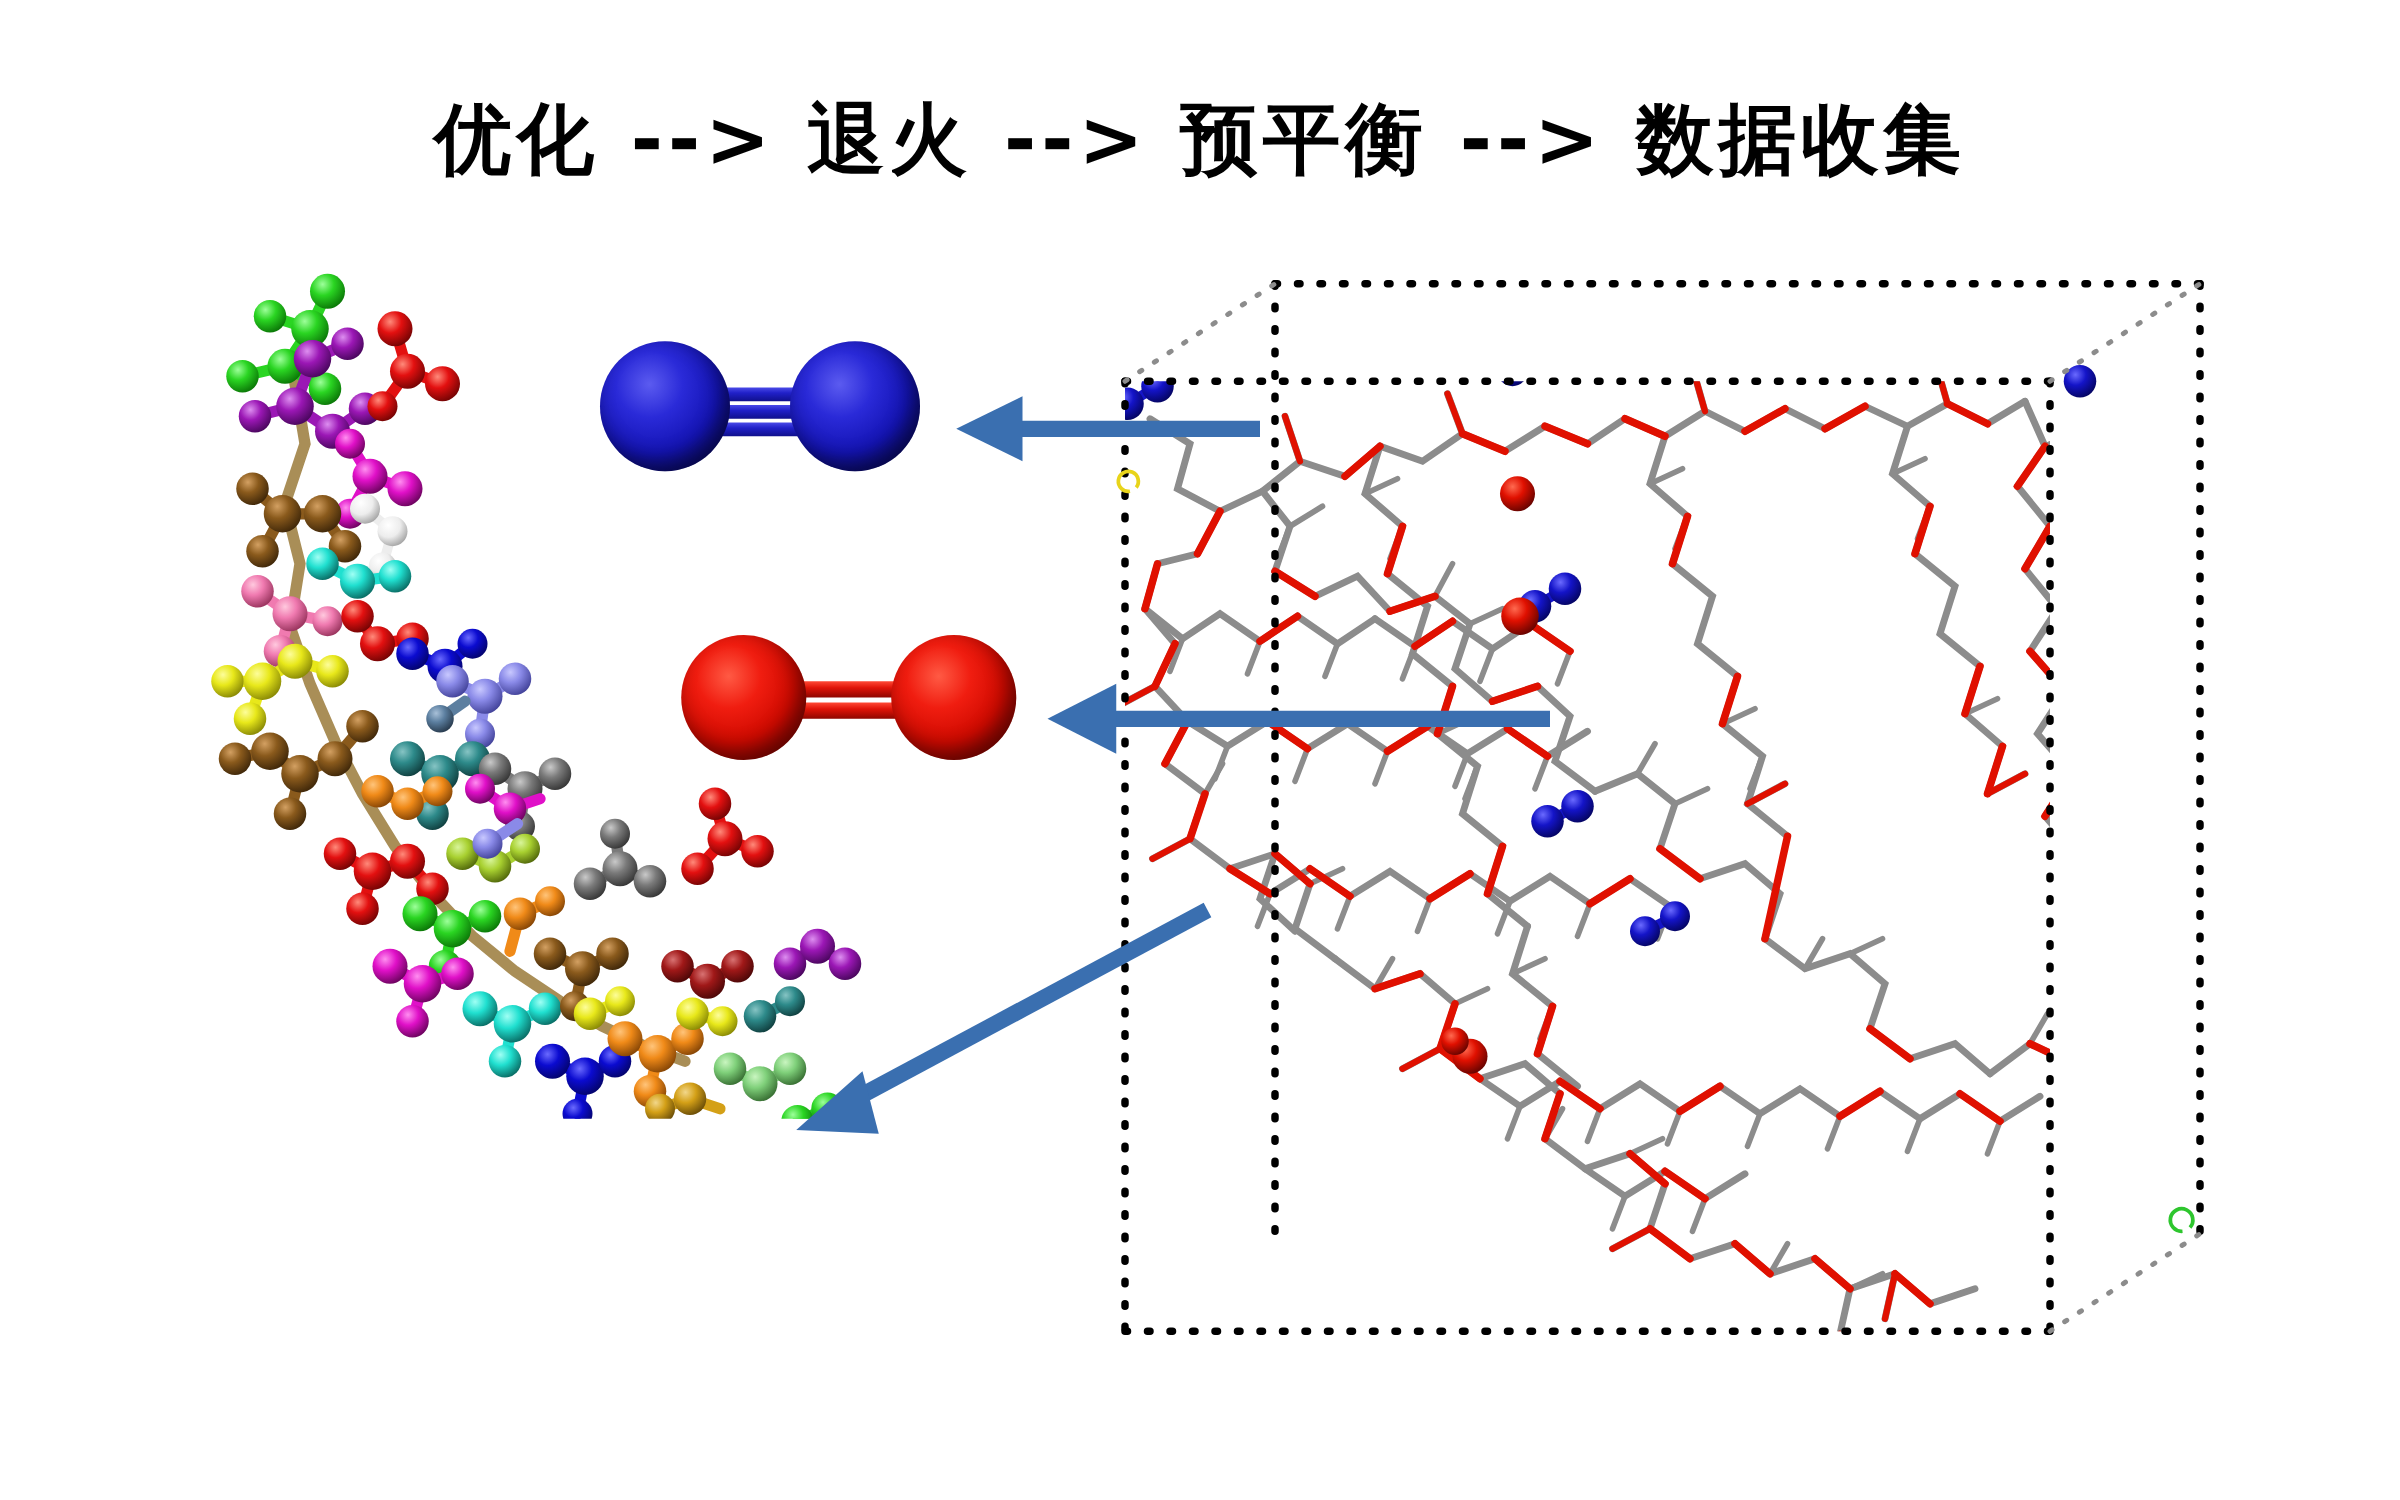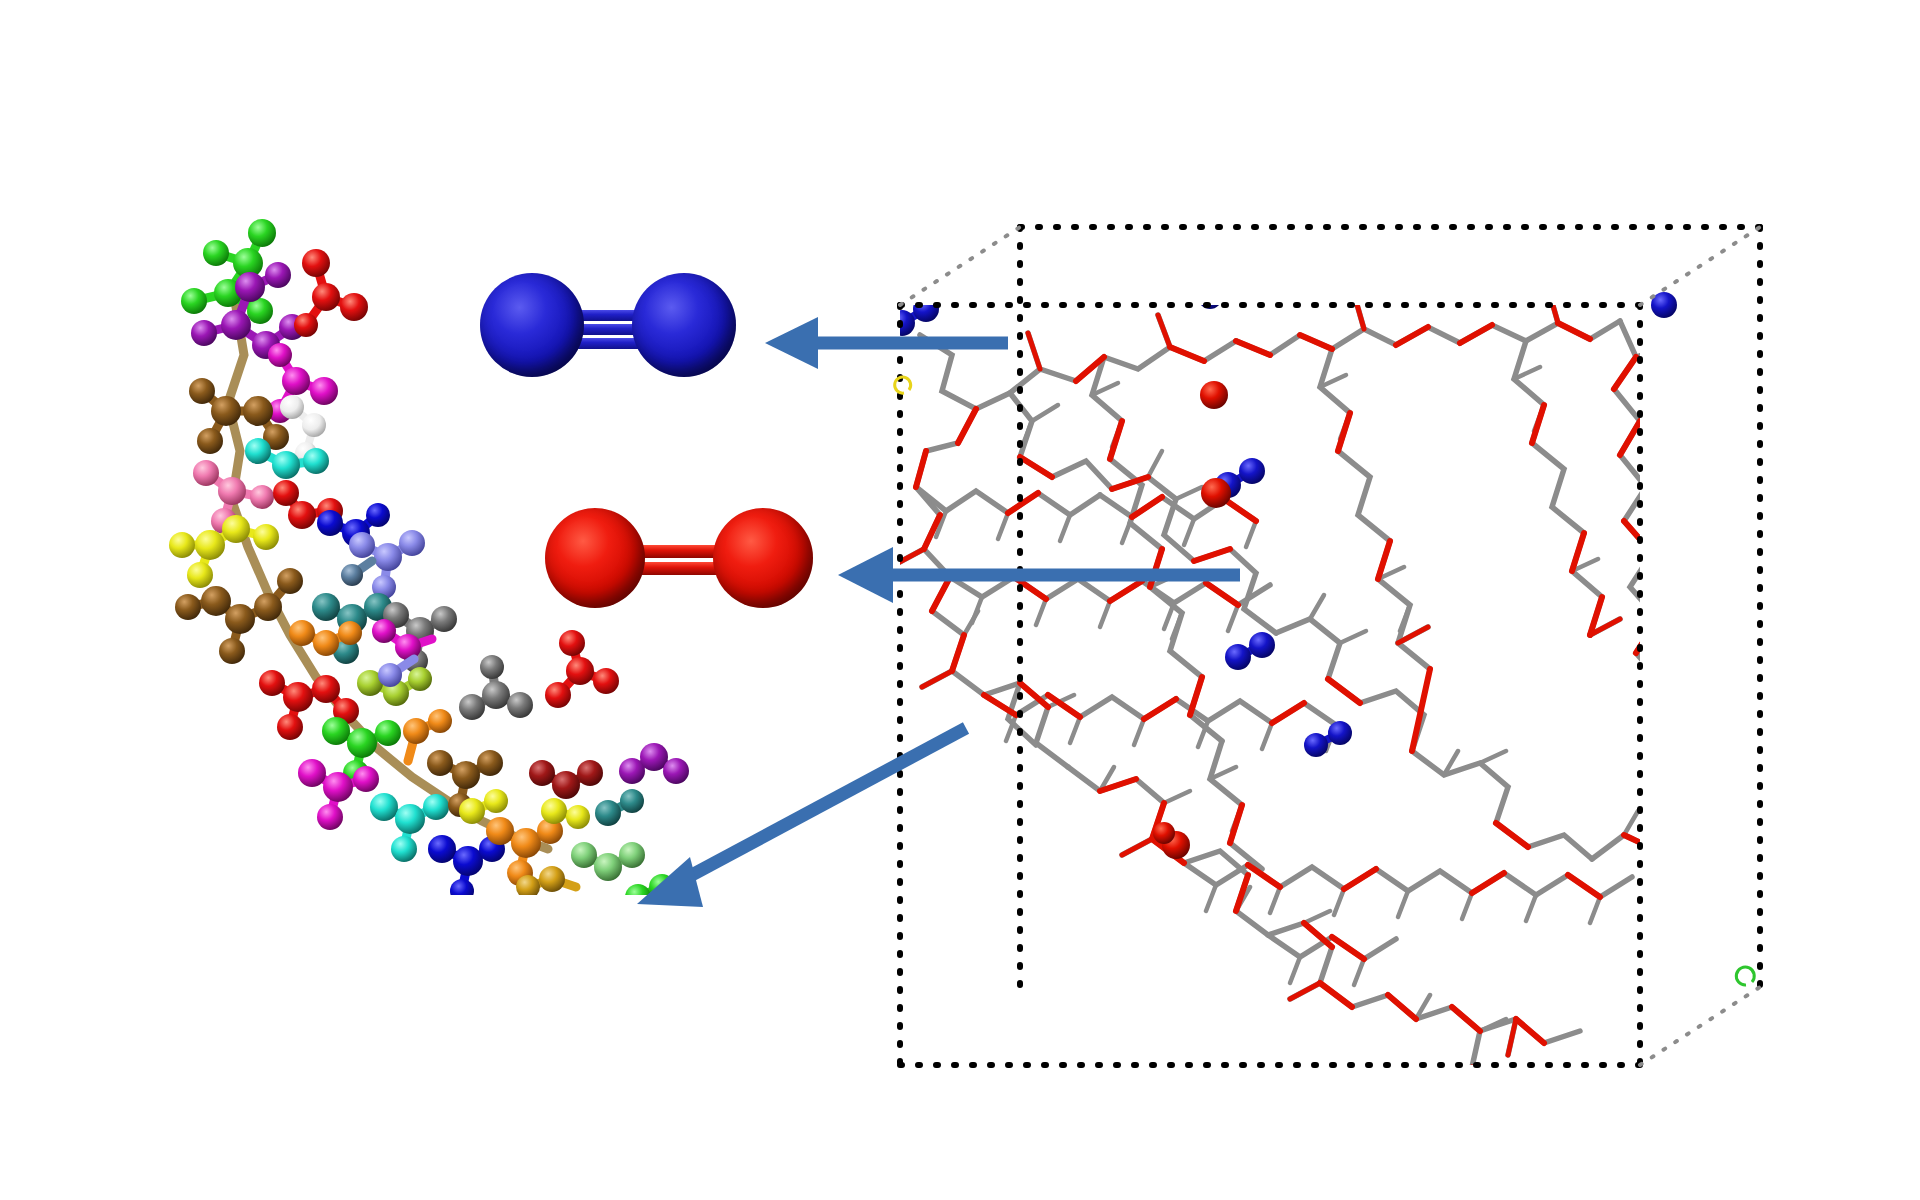--- a/index.html
+++ b/index.html
@@ -78,20 +78,21 @@
     position: absolute;
     left: 880px; top: 205px;
     width: 900px; height: 910px;
   }
 </style>
 </head>
 <body>
 
 <div id="stage">
 
+  <div id="title">优化 --&gt; 退火 --&gt; 预平衡 --&gt; 数据收集</div>
 
   <svg id="peptide" viewBox="0 0 560 680" xmlns="http://www.w3.org/2000/svg">
     <defs>
       <radialGradient id="gGreen" cx="36%" cy="30%" r="72%">
         <stop offset="0%" stop-color="#9dff9a"></stop>
           <stop offset="45%" stop-color="#2ad522"></stop>
           <stop offset="100%" stop-color="#0c7a08"></stop>
       </radialGradient>
       <radialGradient id="gPurple" cx="36%" cy="30%" r="72%">
         <stop offset="0%" stop-color="#dd8ef0"></stop>

